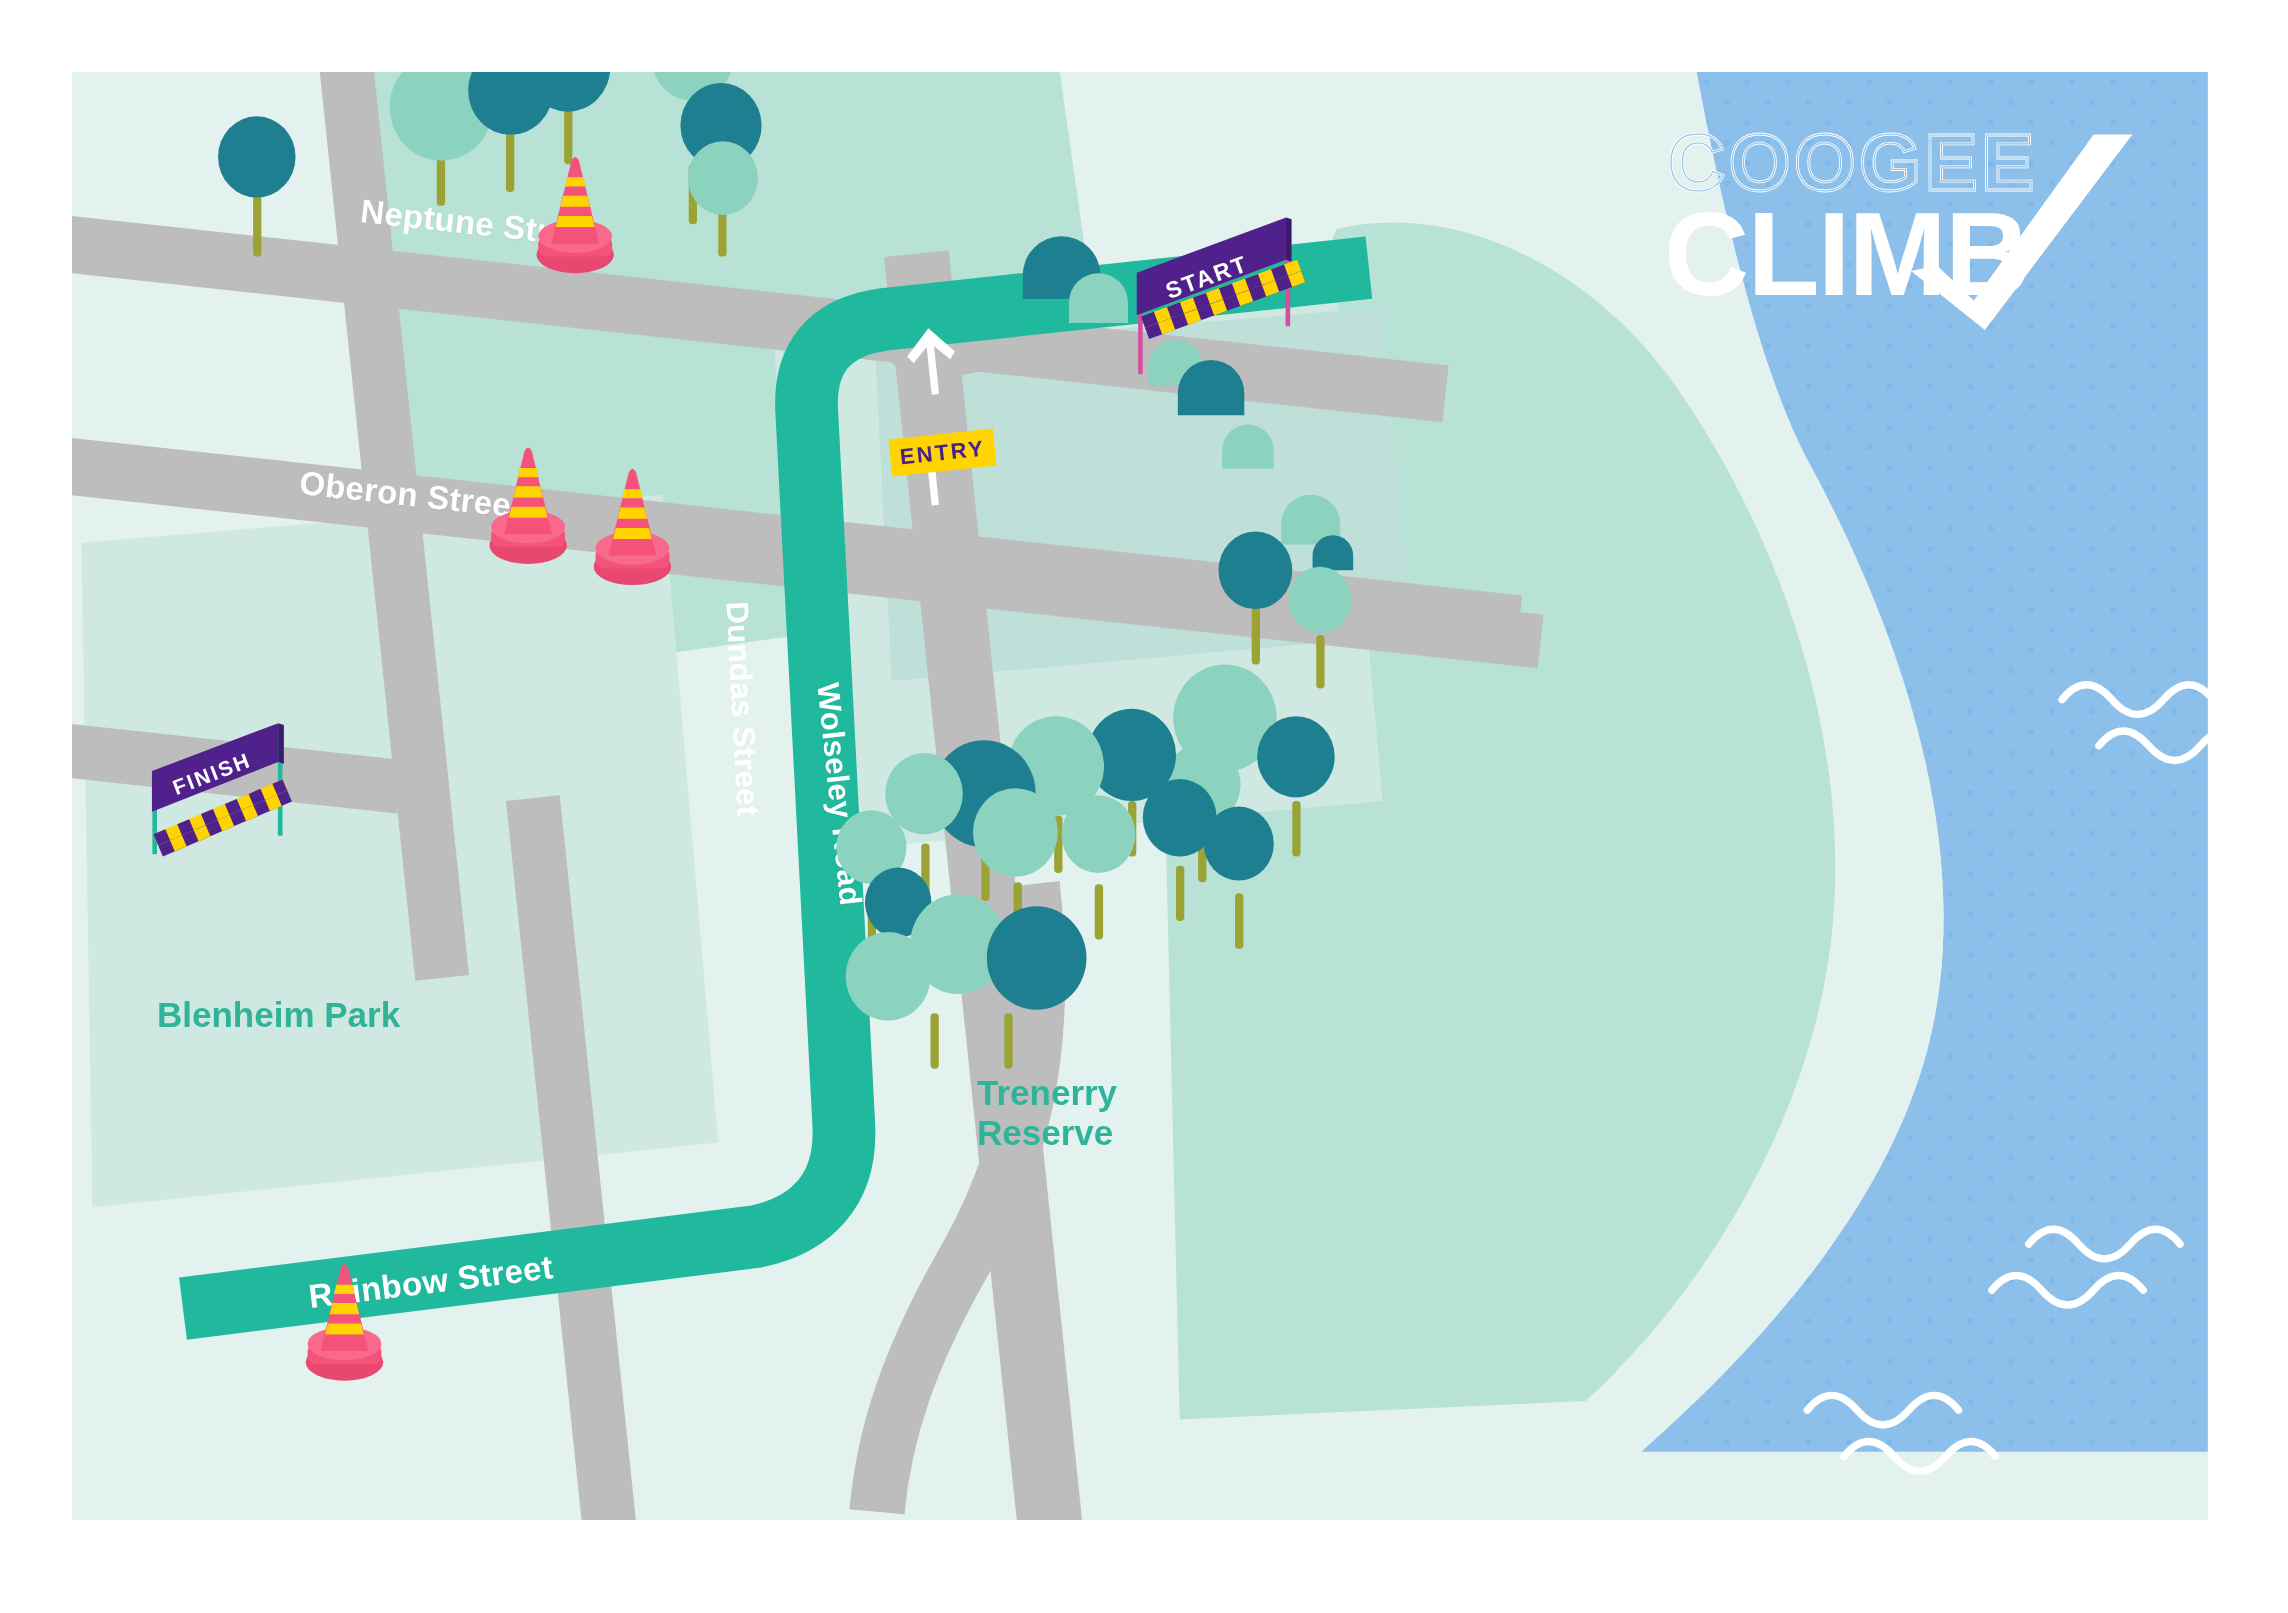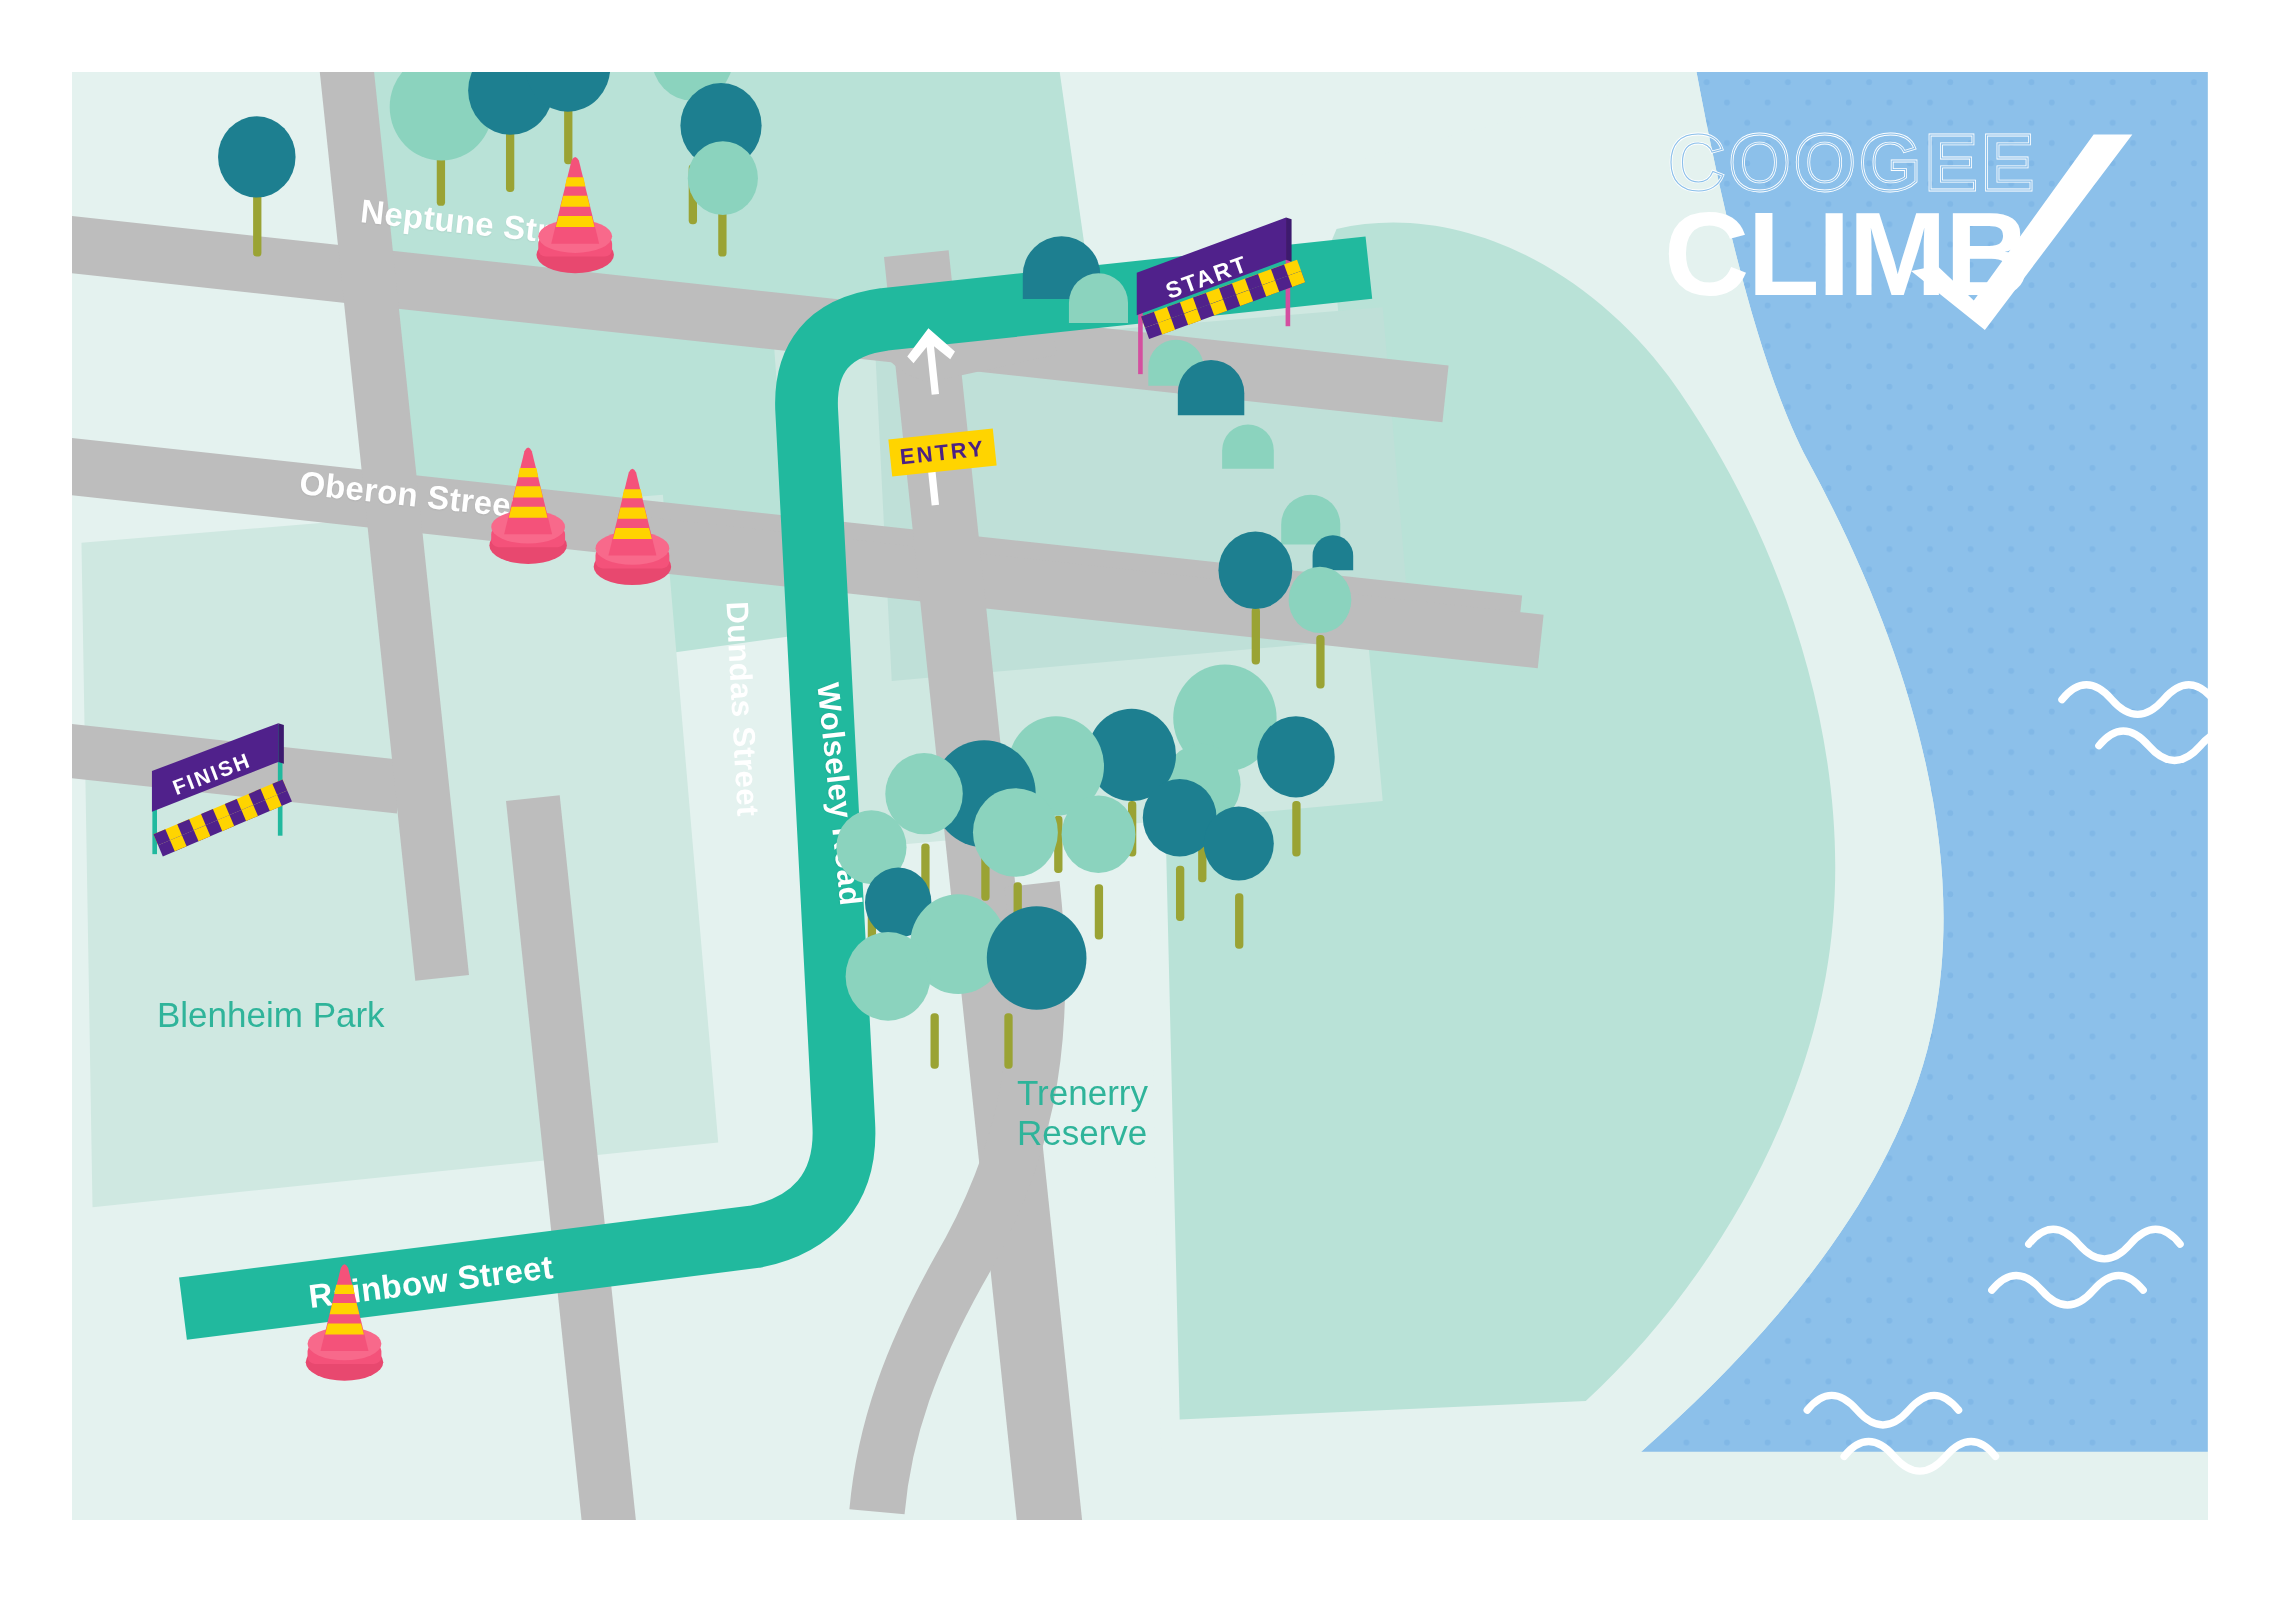--- a/index.html
+++ b/index.html
@@ -30,21 +30,21 @@
   .gantry .banner-text{
     position:absolute;color:#ffffff;font-weight:800;letter-spacing:2.2px;
     white-space:nowrap;font-size:24px;
   }
   .entry-chip{
     position:absolute;background:#ffd400;color:#4b2184;font-weight:800;
     font-size:22px;letter-spacing:2.4px;display:flex;align-items:center;justify-content:center;
   }
 
   
-  .area-label{position:absolute;color:#2fb49a;font-weight:400;line-height:1.12;white-space:pre;}
+  .area-label{position:absolute;color:#2fb49a;font-weight:700;line-height:1.12;white-space:pre;}
 
   
   #logo{position:absolute;right:31px;top:46px;width:517px;height:212px;}
 </style>
 </head>
 <body>
 
 <div id="stage">
   <div id="map">
 
@@ -141,21 +141,21 @@
     </svg>
 
     <div class="route-label" style="left:670px;top:637px;font-size:31px;transform:rotate(87deg) translate(-50%,-50%);transform-origin:left top;">Dundas Street</div>
     <div class="route-label" style="left:236px;top:1191px;font-size:33px;transform:rotate(-7deg);">Rainbow Street</div>
 
     <div class="road-label" style="left:288px;top:133px;font-size:33px;transform:rotate(6.2deg);">Neptune Street</div>
     <div class="road-label" style="left:227px;top:404px;font-size:33px;transform:rotate(6.2deg);">Oberon Street</div>
     <div class="road-label" style="left:773px;top:609px;font-size:31px;transform:rotate(84deg);transform-origin:left top;">Wolseley Road</div>
 
     <div class="area-label" style="left:85px;top:923px;font-size:35px;">Blenheim Park</div>
-    <div class="area-label" style="left:945px;top:923px;font-size:35px;text-align:left;">
+    <div class="area-label" style="left:905px;top:923px;font-size:35px;text-align:left;">
       <div style="white-space:normal;max-width:175px;">Trenerry Reserve</div>
     </div>
 
     <svg width="2136" height="1448" style="position:absolute;left:0;top:0;" viewBox="0 0 2314 1569">
       <g transform="translate(925,290) rotate(-6)">
         <path d="M 0 0 L 0 -52 L -16 -36 L -22 -44 L 4 -72 L 30 -44 L 24 -36 L 8 -52 L 8 0 Z" fill="#ffffff" transform="translate(0,60)"></path>
       </g>
       <g transform="translate(925,410) rotate(-6)">
         <path d="M 0 0 L 0 -52 L -16 -36 L -22 -44 L 4 -72 L 30 -44 L 24 -36 L 8 -52 L 8 0 Z" fill="#ffffff" transform="translate(0,60)"></path>
       </g>

